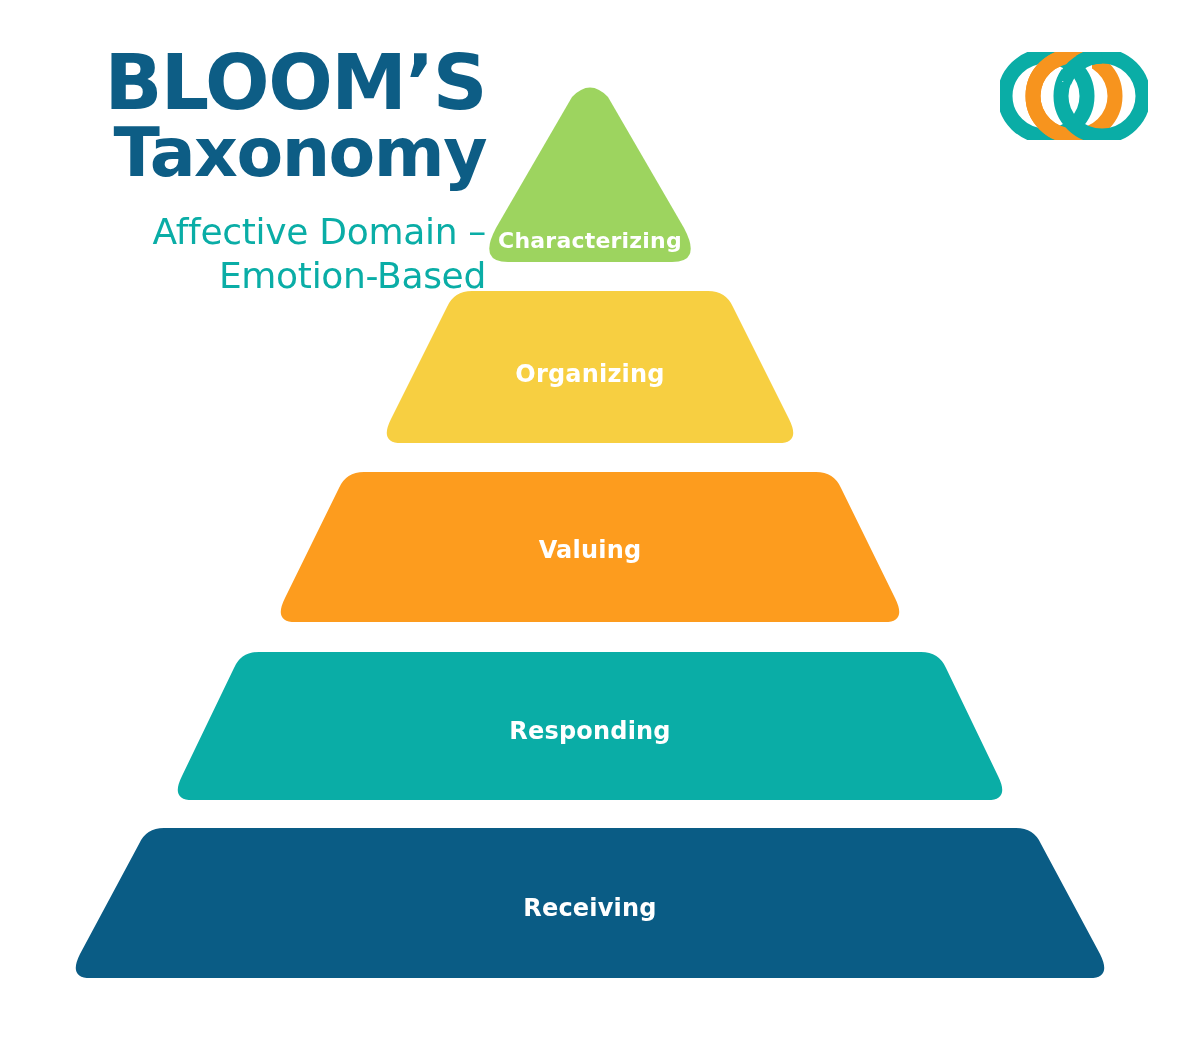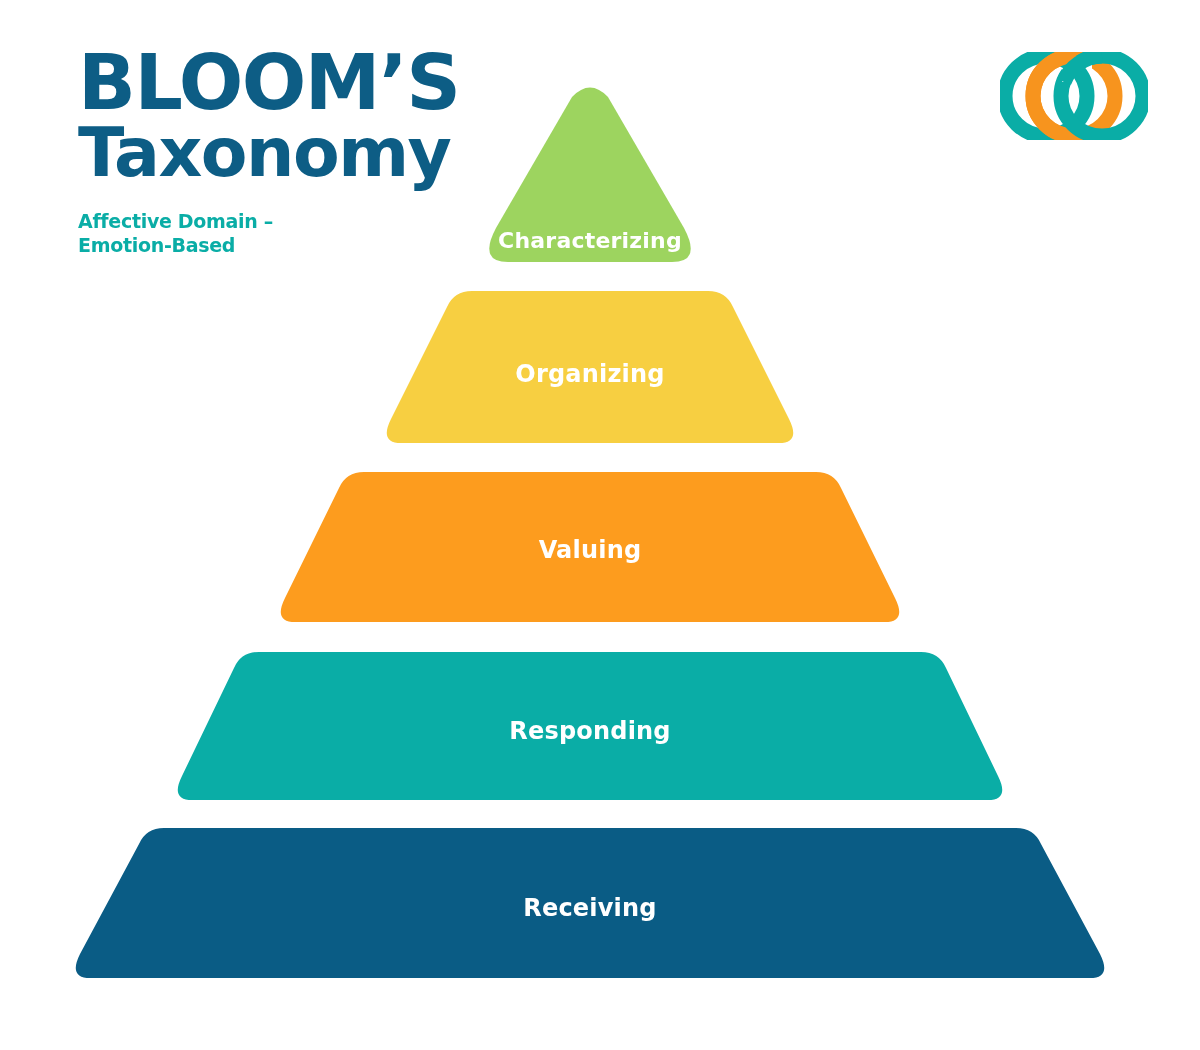--- a/index.html
+++ b/index.html
@@ -15,43 +15,44 @@
     position: relative;
     width: 1200px;
     height: 1050px;
     background: #ffffff;
     overflow: hidden;
   }
 
   
   #header {
     position: absolute;
-    left: 78px;
+    left: 56px;
     top: 48px;
     width: 430px;
+    text-align: right;
   }
   .title-line {
     font-family: "DejaVu Sans", sans-serif;
     font-weight: 700;
     letter-spacing: -1.5px;
     line-height: 0.92;
     white-space: nowrap;
   }
   #title-1 {
     font-size: 76px;
   }
   #title-2 {
     font-size: 68px;
     margin-top: 4px;
   }
   #subtitle {
     margin-top: 26px;
     font-family: "DejaVu Sans", sans-serif;
-    font-weight: 700;
-    font-size: 19px;
+    font-weight: 400;
+    font-size: 36px;
     line-height: 1.22;
     letter-spacing: -0.3px;
     white-space: pre-line;
   }
 
   
   #logo {
     position: absolute;
     left: 1000px;
     top: 52px;

